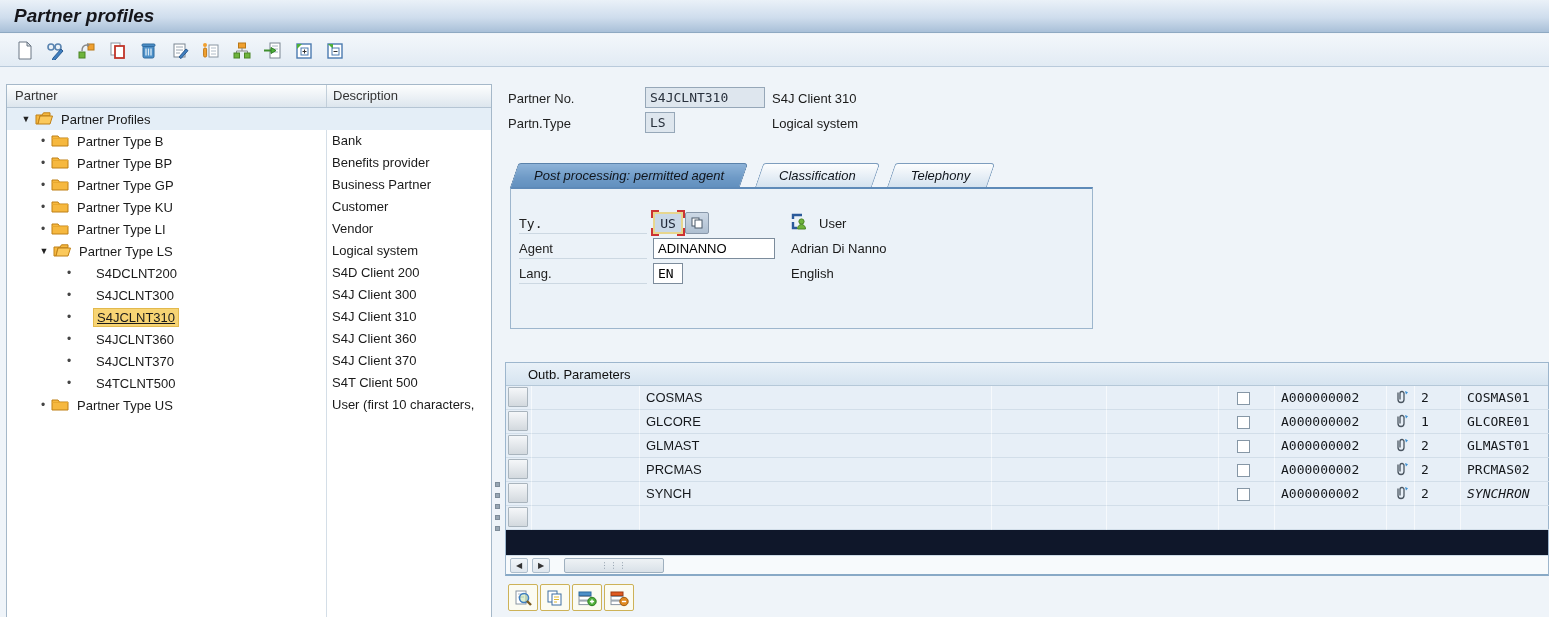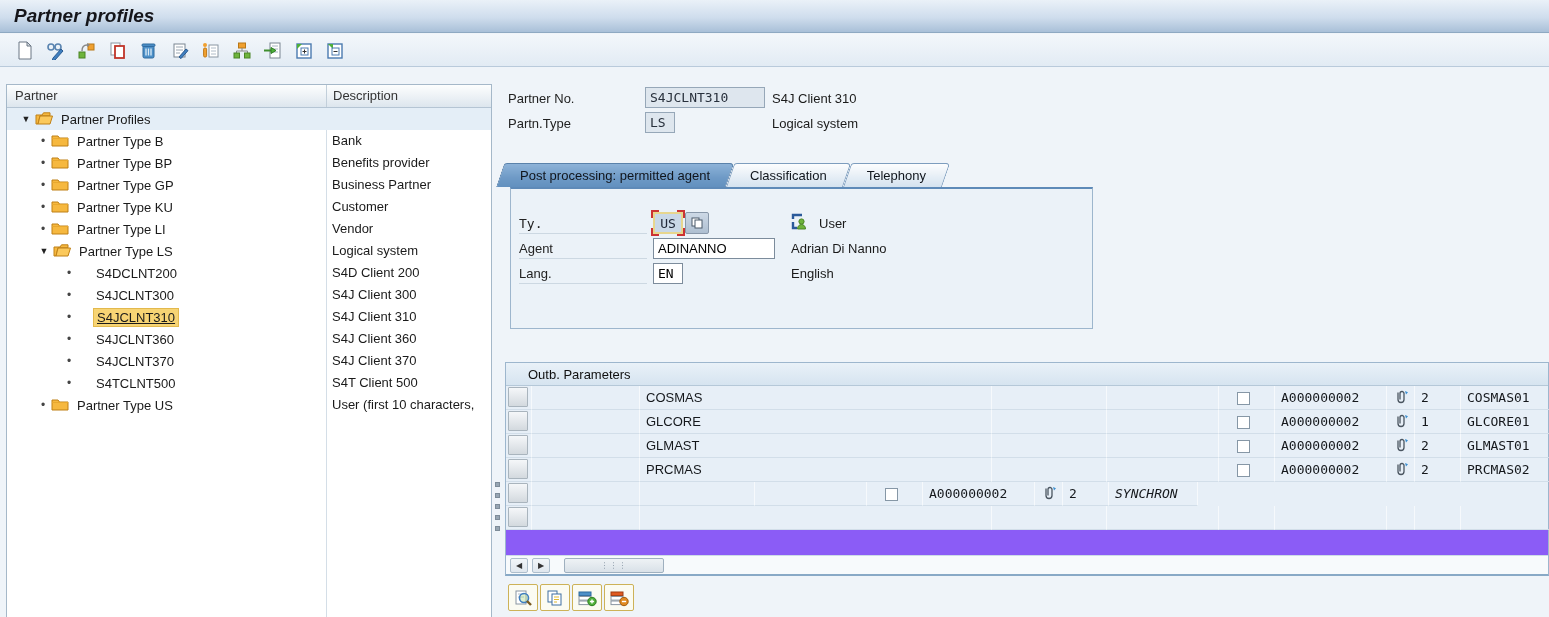--- a/index.html
+++ b/index.html
@@ -61,21 +61,21 @@
     position:absolute; height:21px; background:#dee6ee; border:1px solid #96a7b8;
     color:#28303c; font-size:13px; padding:2px 4px 0 4px;
   }
   .fld-ed {
     position:absolute; height:21px; background:#ffffff; border:1px solid #7c8c9c;
     color:#000; font-size:13px; padding:2px 4px 11px 4px;
   }
   .fld-desc { position:absolute; color:#1a1a1a; }
 
   
-  #tabstrip { position:absolute; left:496px; top:163px; width:583px; height:24px; display:flex; gap:0; }
+  #tabstrip { position:absolute; left:510px; top:163px; width:583px; height:24px; display:flex; gap:15px;font-style:italic; }
   .tab { position:relative; height:24px; padding:0 16px 0 24px; display:flex; align-items:center; cursor:pointer; }
   .tab::before { content:""; position:absolute; inset:0; transform:skewX(-19deg); transform-origin:0 100%;
                  border:1px solid #7d9dbe; border-bottom:none; border-radius:3px 4px 0 0;
                  background:linear-gradient(#fcfdfe, #d4e2ef); }
   .tab.active::before { background:linear-gradient(#8db2d8 0%, #6e9ac6 60%, #6290bf 100%); border-color:#5a82ab; }
   .tab .tlab { position:relative; z-index:1; color:#10151c; }
   #tabcontent {
     position:absolute; left:510px; top:187px; width:583px; height:142px;
     background:#ebf2f8; border:1px solid #9db6cd; border-top:2px solid #5e8ab8;
   }
@@ -95,21 +95,21 @@
     color:#202838; font-size:13px; text-align:center; padding-top:2px;
   }
   .sqbtn {
     position:absolute; width:24px; height:22px; border:1px solid #8898aa; border-radius:2px;
     background:linear-gradient(#cdd9e6,#aebfd1); display:flex; align-items:center; justify-content:center; cursor:pointer;
   }
 
   
   #outb {
     position:absolute; left:505px; top:362px; width:1044px; height:214px;
-    background:#8b5cf6; border:1px solid #9db6cd; border-bottom:2px solid #88a9c6;
+    background:#0f172a; border:1px solid #9db6cd; border-bottom:2px solid #88a9c6;
   }
   #outb-title {
     height:23px; background:linear-gradient(#e9f1f8,#d6e4f0); border-bottom:1px solid #b5c8d8;
     padding:4px 0 0 22px; color:#101010;
   }
   #outb-table { position:relative; }
   .orow { display:flex; height:24px; background:#e7eff7; }
   .orow.head { height:22px; background:linear-gradient(#f7fafc,#e0e9f1); }
   .ocell { flex:0 0 auto; border-right:1px solid #f6f9fc; border-bottom:1px solid #d2dee9;
            padding:4px 4px 0 6px; overflow:hidden; white-space:nowrap; color:#15181c; }
@@ -529,20 +529,21 @@
               </svg></span>
           </div>
           <div class="ocell mono" style="width: 46px;">2</div>
           <div class="ocell mono" style="width: 89px;">PRCMAS02</div>
         </div>
         <div class="orow">
           <div class="ocell selc" style="width: 26px;">
             <div class="selbtn"></div>
           </div>
           <div class="ocell" style="width: 108px;"></div>
+          <div class="ocell" style="width: 352px;">SYNCH</div>
           <div class="ocell" style="width: 115px;"></div>
           <div class="ocell" style="width: 112px;"></div>
           <div class="ocell" style="width: 56px;">
             <div class="chk"></div>
           </div>
           <div class="ocell mono" style="width: 112px;">A000000002</div>
           <div class="ocell clip" style="width: 28px;">
             <span><svg viewBox="0 0 16 16" width="16" height="16">
                 <path d="M5 3.5 v7 a3 3 0 0 0 6 0 V4.5 a2 2 0 0 0 -4 0 v6" fill="none" stroke="#4a5560" stroke-width="1.3"></path>
                 <path d="M12 2 l3 1.2 -2 2.2 z" fill="#3a8fd0"></path>

